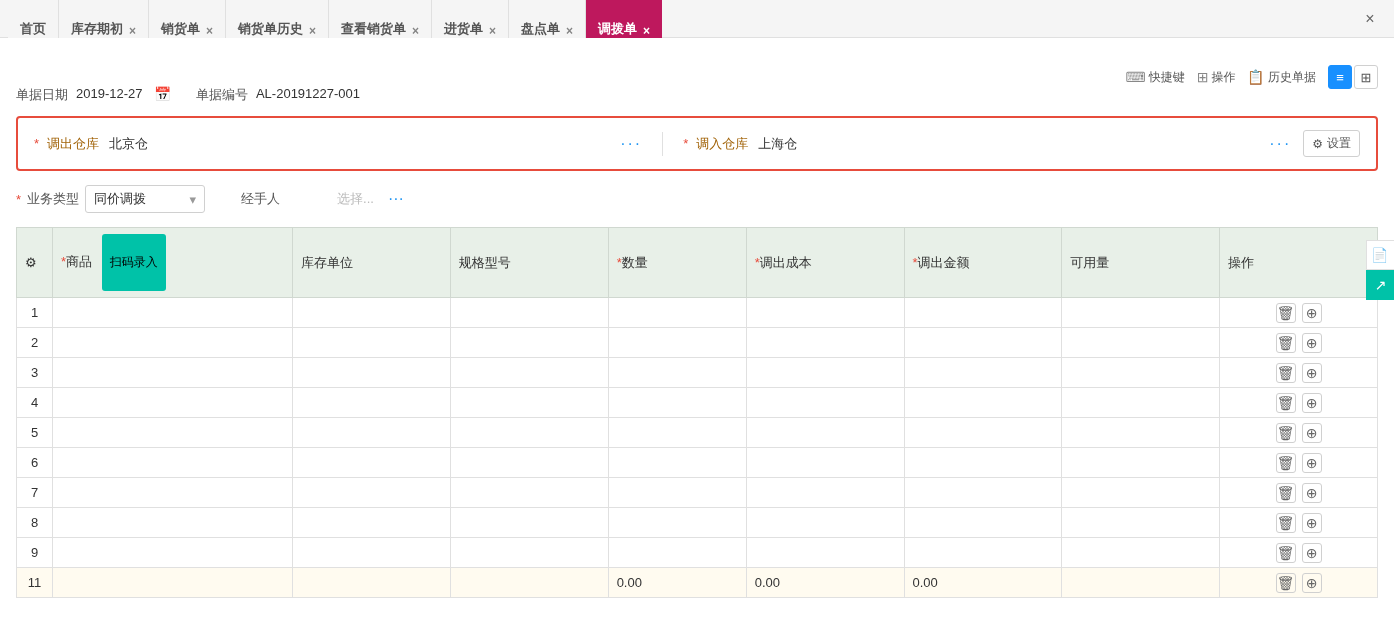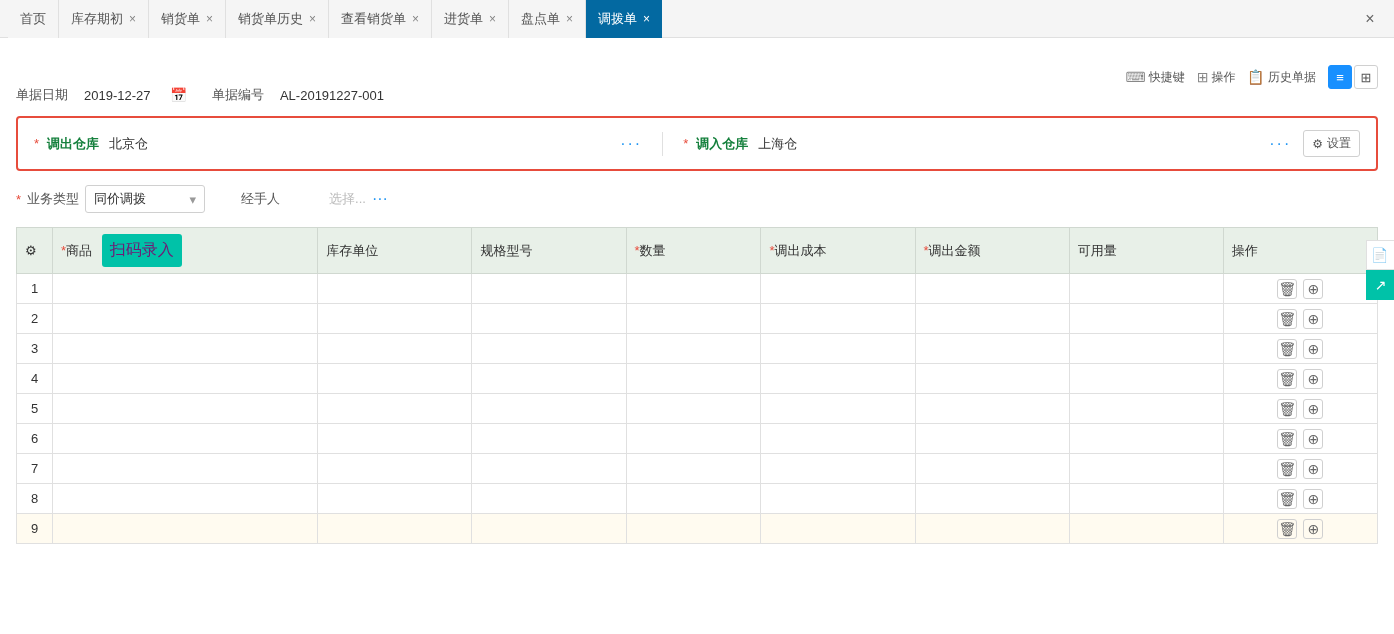--- a/index.html
+++ b/index.html
@@ -9,32 +9,33 @@
     .tab-bar {
       display: flex;
       align-items: center;
       border-bottom: 1px solid #e0e0e0;
       background: #f5f5f5;
       height: 38px;
       padding: 0 8px;
     }
     .tab {
       display: flex;
-      align-items: center;
+      align-items: flex-end;
       padding: 0 12px;
       height: 38px;
       cursor: pointer;
       font-size: 13px;
       color: #555;
       border-right: 1px solid #e0e0e0;
       white-space: nowrap;
       background: #f5f5f5;
+      font-weight: bold;
     }
     .tab.active {
-      background: #0369a1;
+      background: #be185d;
       color: #fff;
       border-right: none;
     }
     .tab .close-btn {
       margin-left: 6px;
       font-size: 12px;
       color: inherit;
       opacity: 0.7;
       cursor: pointer;
     }
@@ -56,22 +57,21 @@
 
     
     .form-row {
       display: flex;
       align-items: center;
       margin-bottom: 12px;
       gap: 24px;
     }
     .form-field {
       display: flex;
-      align-items: center;
-      gap: 16px;
+      gap: 8px;
       margin-top: 36px;
     }
     .form-field label { color: #555; font-size: 13px; }
     .form-field .value { color: #333; font-size: 13px; }
     .date-icon {
       color: #00c2a8;
       cursor: pointer;
       font-size: 14px;
       margin-left: 4px;
     }
@@ -118,21 +118,21 @@
       gap: 0;
       position: relative;
     }
     .warehouse-field {
       display: flex;
       align-items: center;
       gap: 6px;
       flex: 1;
     }
     .warehouse-field .req { color: #e74c3c; margin-right: 2px; }
-    .warehouse-field .wh-label { color: #15803d; font-weight: bold; }
+    .warehouse-field .wh-label { color: #a16207; }
     .warehouse-field .wh-value { color: #333; font-weight: normal; margin-left: 4px; }
     .warehouse-field .dots { color: #2196f3; margin-left: auto; cursor: pointer; font-size: 16px; letter-spacing: 2px; }
     .warehouse-divider { width: 1px; background: #e0e0e0; height: 24px; margin: 0 20px; }
     .settings-btn {
       display: flex;
       align-items: center;
       gap: 4px;
       border: 1px solid #d0d0d0;
       border-radius: 3px;
       padding: 4px 8px;
@@ -166,21 +166,21 @@
       padding: 4px 8px;
       cursor: pointer;
       min-width: 120px;
       background: #fff;
       color: #333;
     }
     .biz-select .arrow { color: #999; margin-left: auto; }
     .person-field {
       display: flex;
       align-items: center;
-      gap: 6px;
+      gap: 14px;
       margin-left: 24px;
     }
     .person-field .person-label { color: #555; }
     .person-field .person-placeholder { color: #bbb; margin-left: 43px; }
     .person-field .dots { color: #2196f3; cursor: pointer; font-size: 16px; }
 
     
     .data-table {
       width: 100%;
       border-collapse: collapse;
@@ -201,25 +201,25 @@
       padding: 4px 8px;
       height: 30px;
       color: #333;
       background: #fff;
     }
     .data-table tr:last-child td { background: #fffbf0; font-weight: normal; }
     .row-num { color: #999; text-align: center; width: 36px; }
     .col-gear { width: 36px; text-align: center; }
     .scan-btn {
       background: #00c2a8;
-      color: #701a75;
+      color: #000000;
       border: none;
       border-radius: 3px;
-      padding: 6px 8px;
-      font-size: 16px;
+      padding: 20px 8px;
+      font-size: 12px;
       cursor: pointer;
       margin-left: 6px;
     }
     .op-icons { display: flex; gap: 6px; align-items: center; justify-content: center; }
     .op-icon {
       width: 20px;
       height: 20px;
       display: flex;
       align-items: center;
       justify-content: center;
@@ -540,20 +540,36 @@
             <td></td>
             <td></td>
             <td></td>
             <td>
               <div class="op-icons">
                 <span class="op-icon">🗑</span>
                 <span class="op-icon">⊕</span>
               </div>
             </td>
           </tr>
+        <tr class="subtotal-row">
+          <td class="row-num">11</td>
+          <td></td>
+          <td></td>
+          <td></td>
+          <td>0.00</td>
+          <td>0.00</td>
+          <td>0.00</td>
+          <td></td>
+          <td>
+              <div class="op-icons">
+                <span class="op-icon">🗑</span>
+                <span class="op-icon">⊕</span>
+              </div>
+            </td>
+        </tr>
       </tbody>
     </table>
   </div>
 </div>
 
 <div class="right-float">
   <div class="right-float-btn">📄</div>
   <div class="right-float-btn green">↗</div>
 </div>
 

